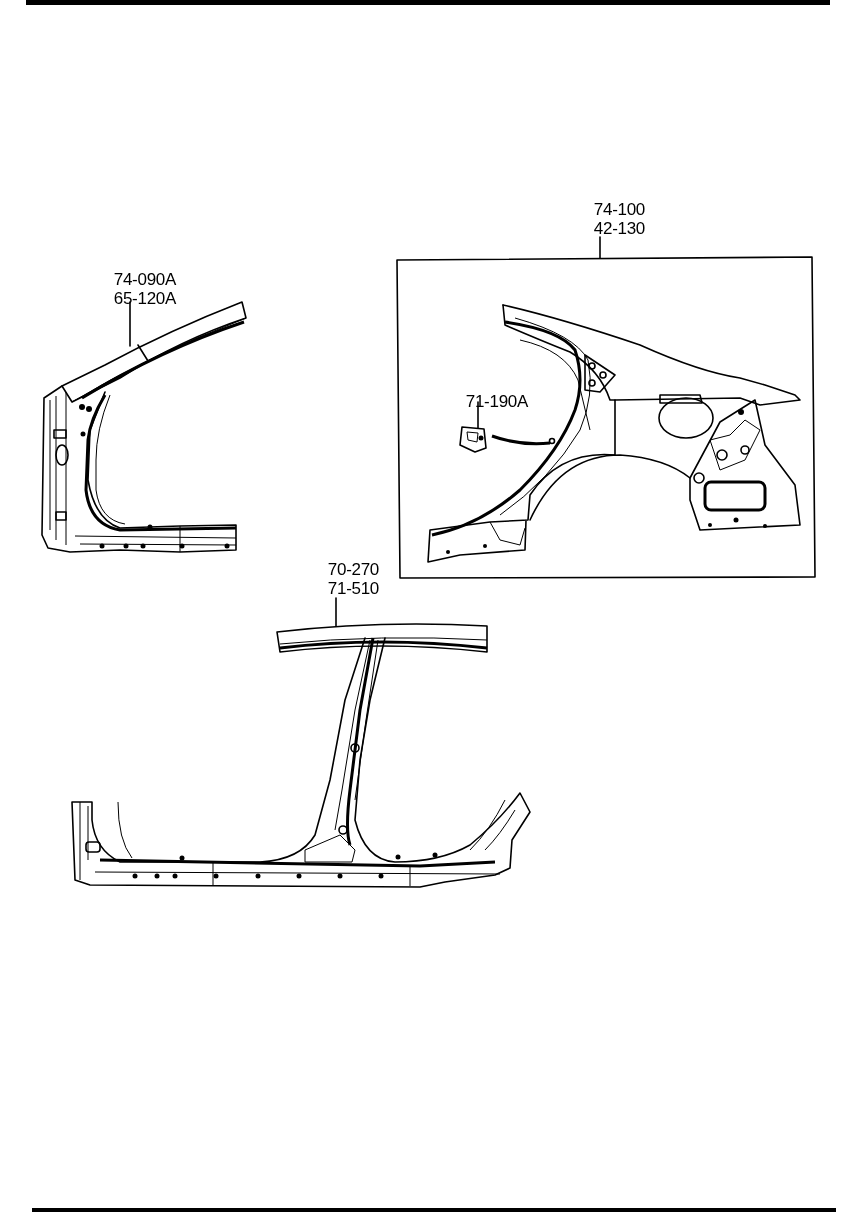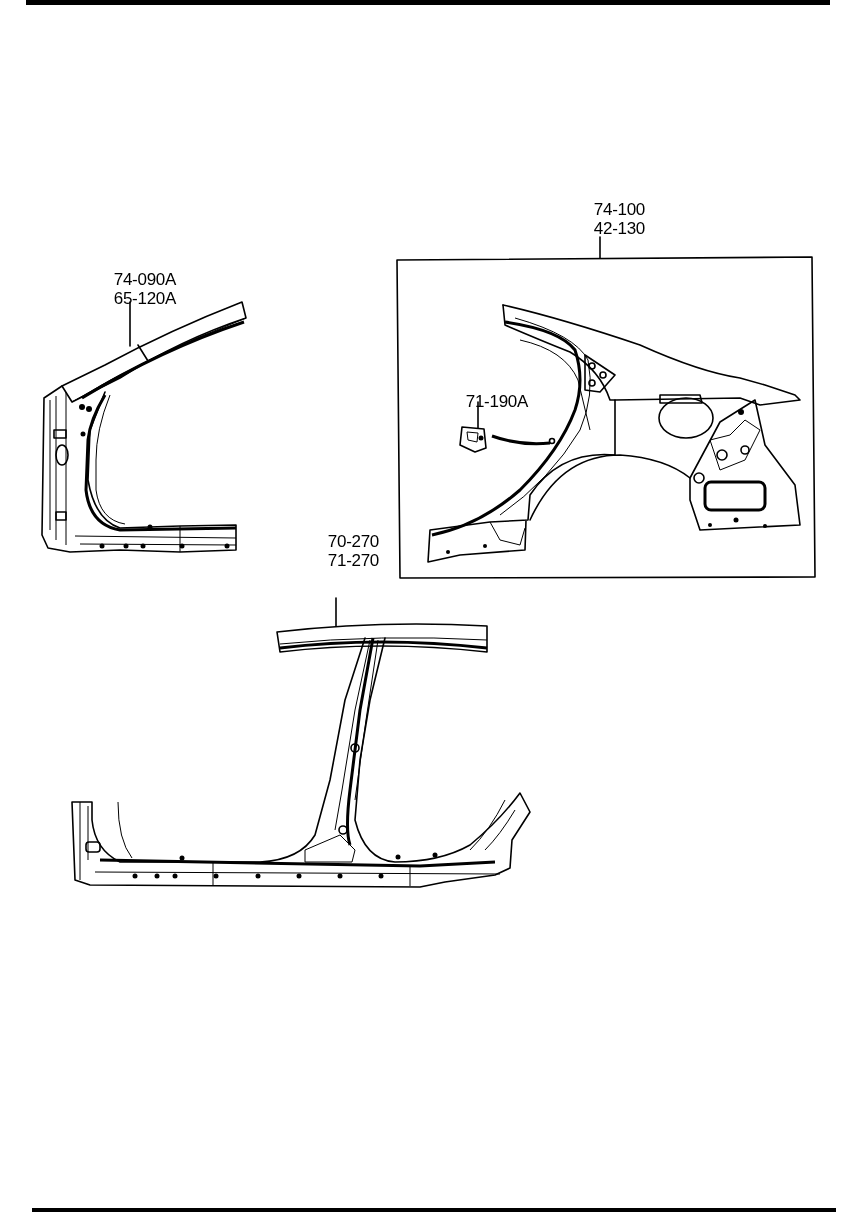--- a/index.html
+++ b/index.html
@@ -25,23 +25,23 @@
   <span>74-090A</span>
   <span>65-120A</span>
 </div>
 <div class="label" style="left:555px; top:200px; width:90px;">
   <span>74-100</span>
   <span>42-130</span>
 </div>
 <div class="label" style="left:438px; top:384px; width:90px;margin-top:8px;">
   <span>71-190A</span>
 </div>
-<div class="label" style="left:289px; top:532px; width:90px;">
+<div class="label" style="left:289px; top:560px; width:90px;">
   <span>70-270</span>
-  <span>71-270</span>
+  <span>71-510</span>
 </div>
 
 <svg width="864" height="1214" viewBox="0 0 864 1214">
 
   <g>
     <line class="ln" x1="130" y1="302" x2="130" y2="346"></line>
 
     <path class="ln" d="M62,386 L105,365 Q170,330 242,302 L246,318 Q180,340 120,378 L72,402 Z"></path>
     <path class="lt" d="M72,402 Q150,355 246,318"></path>
     <path class="lb" d="M82,398 Q160,350 244,322"></path>

